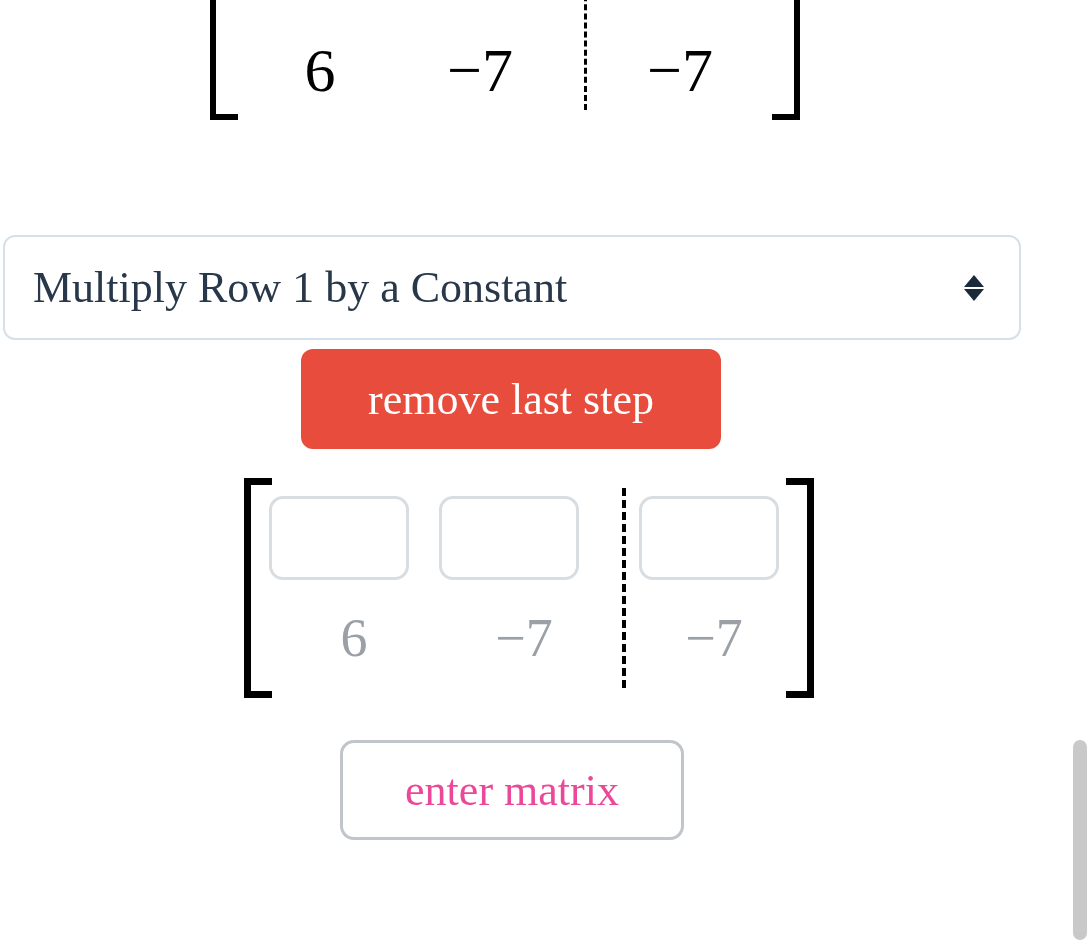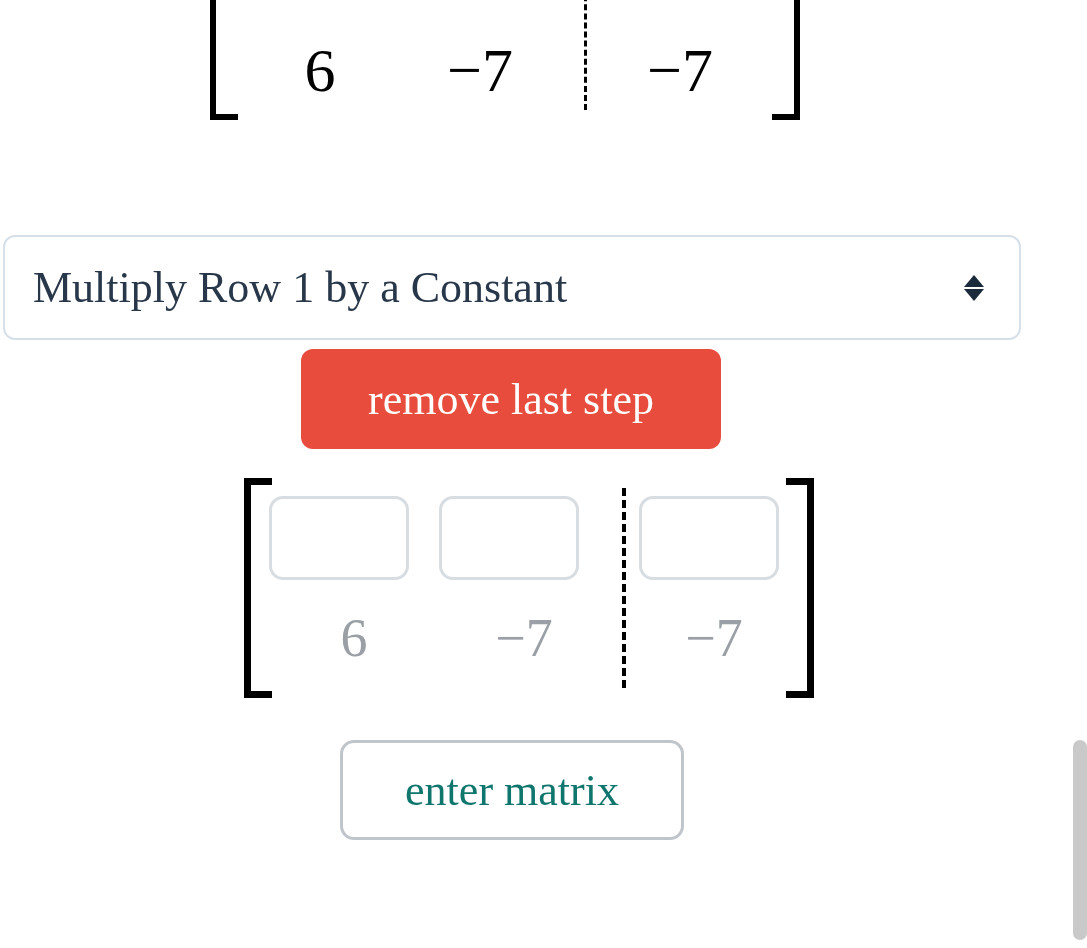--- a/index.html
+++ b/index.html
@@ -209,21 +209,21 @@
   
   .enter-btn {
     position: absolute;
     top: 740px;
     left: 340px;
     width: 344px;
     height: 100px;
     background: #fff;
     border: 3px solid #bfc5ca;
     border-radius: 14px;
-    color: #0f766e;
+    color: #ec4899;
     font-size: 44px;
     font-family: Georgia, serif;
     cursor: pointer;
   }
 
   
   .scroll-thumb {
     position: absolute;
     right: 0;
     top: 740px;

